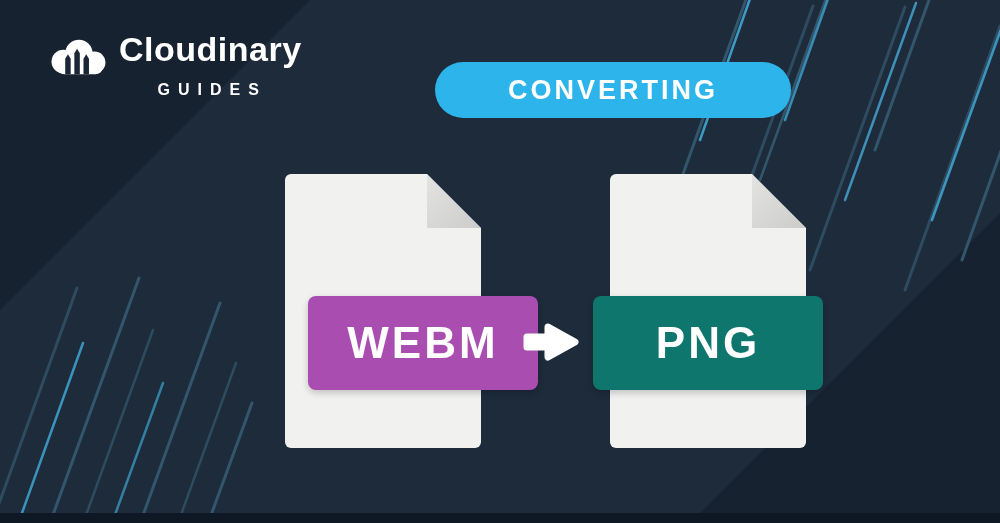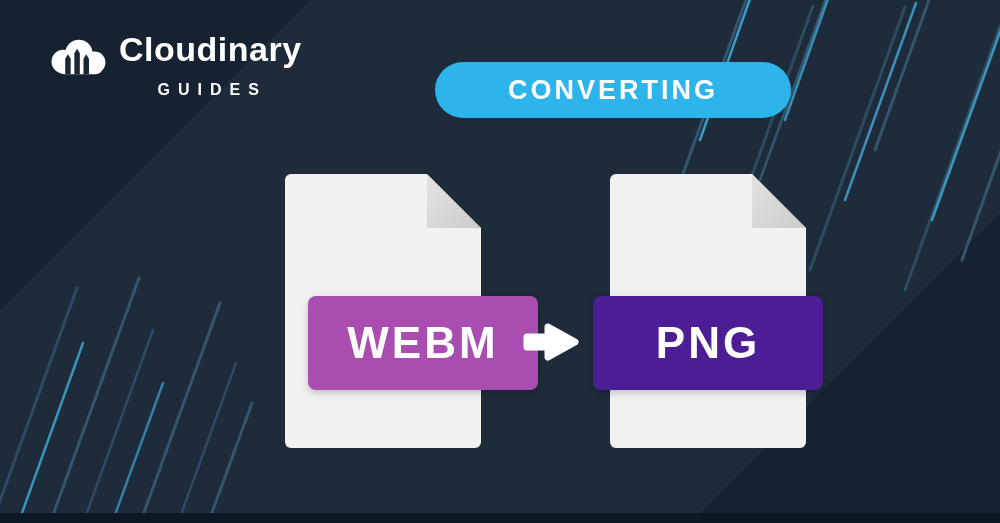--- a/index.html
+++ b/index.html
@@ -120,21 +120,21 @@
   </div>
 
   <div class="file file-right">
     <div class="fold"></div>
   </div>
 
   <div class="ribbon ribbon-left" style="background: rgb(169, 77, 176);">
     <span>WEBM</span>
   </div>
 
-  <div class="ribbon ribbon-right" style="background: #4c1d95;">
+  <div class="ribbon ribbon-right" style="background: #0f766e;">
     <span>PNG</span>
   </div>
 
   <svg class="arrow-svg" viewBox="0 0 64 50" aria-hidden="true">
     <path d="M6 20 H27 V10 L54 25 L27 40 V30 H6 Z" fill="#ffffff" stroke="#ffffff" stroke-width="7" stroke-linejoin="round" stroke-linecap="round"></path>
   </svg>
 
   <div class="footer-bar"></div>
 
 </div>

